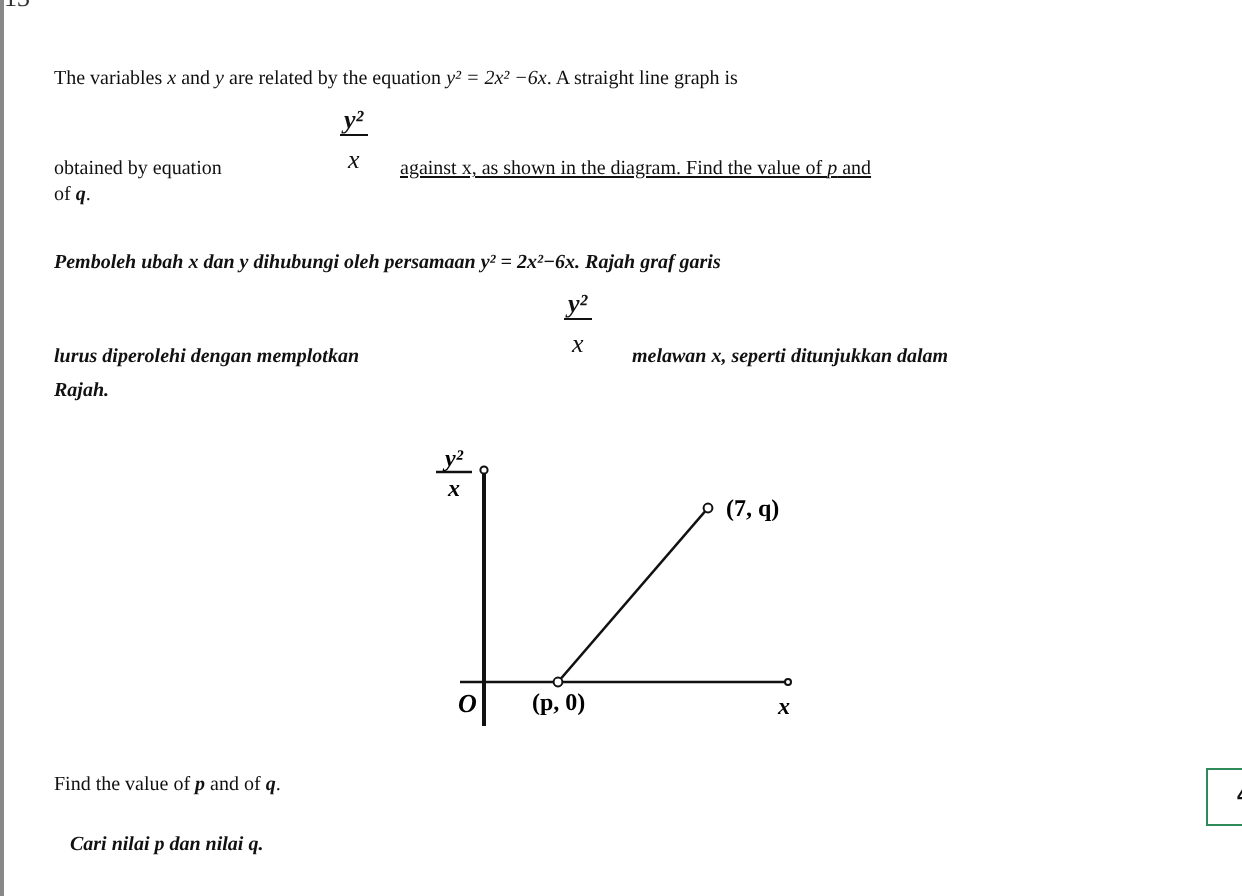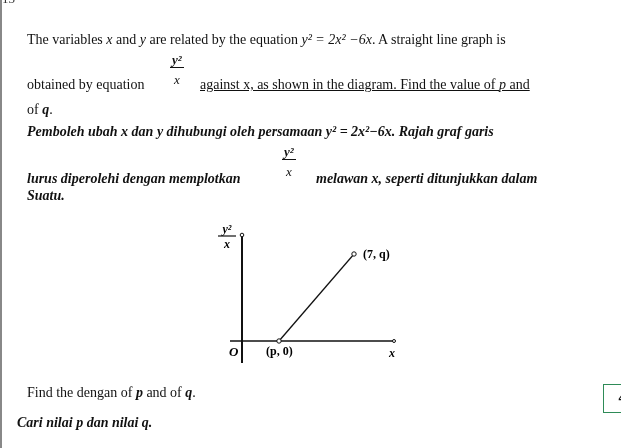--- a/index.html
+++ b/index.html
@@ -1,20 +1,20 @@
 <!DOCTYPE html>
 <html><head>
 <meta charset="utf-8">
 <style>
   html, body { margin:0; padding:0; }
   body { width:621px; height:448px; background:#ffffff; position:relative; overflow:hidden;
          font-family:"Liberation Serif", serif; color:#111; }
   .left-rule { position:absolute; left:0; top:0; width:2px; height:448px; background:#888; }
   .qnum { position:absolute; left:2px; top:-9px; font-size:13px; color:#333; }
-  .t { position:absolute; font-size:14px; white-space:nowrap; line-height:16px; }
+  .t { position:absolute; font-size:10px; white-space:nowrap; line-height:16px; }
   .it { font-style:italic; }
   .b { font-weight:bold; }
   .frac { position:absolute; text-align:center; font-style:italic; font-weight:bold; font-size:13px; }
   .frac .num { display:block; border-bottom:1.3px solid #111; padding:0 2px; line-height:14px; }
   .frac .den { display:block; font-weight:normal; line-height:16px; margin-top:4px; }
   .marks-box { position:absolute; left:603px; top:384px; width:26px; height:29px;
                border:1.5px solid #2e8b57; box-sizing:border-box; font-family:"DejaVu Sans", sans-serif;
                font-size:14px; padding-left:14px; line-height:26px; }
   svg text { font-family:"Liberation Serif", serif; }
 </style>
@@ -28,32 +28,32 @@
   <span>The variables </span><span class="it">x</span><span> and </span><span class="it">y</span><span> are related by the equation </span><span class="it">y² = 2x² −6x</span><span>. A straight line graph is</span>
 </div>
 <div class="frac" style="left:170px;top:53px;">
   <span class="num">y²</span>
   <span class="den">x</span>
 </div>
 <div class="t" style="left:27px;top:77px;">obtained by equation</div>
 <div class="t" style="left:200px;top:77px;text-decoration:underline;">
   <span>against x, as shown in the diagram. Find the value of </span><span class="it">p</span><span> and</span>
 </div>
-<div class="t" style="left:27px;top:102px;">
+<div class="t" style="left:27px;top:90px;">
   <span>of </span><span class="it b">q</span><span>.</span>
 </div>
 
 <div class="t it b" style="left:27px;top:124px;">Pemboleh ubah x dan y dihubungi oleh persamaan y² = 2x²−6x. Rajah graf garis</div>
 <div class="frac" style="left:282px;top:145px;">
   <span class="num">y²</span>
   <span class="den">x</span>
 </div>
 <div class="t it b" style="left:27px;top:171px;font-style:italic;">lurus diperolehi dengan memplotkan</div>
 <div class="t it b" style="left:316px;top:171px;">melawan x, seperti ditunjukkan dalam</div>
-<div class="t it b" style="left:27px;top:188px;">Suatu.</div>
+<div class="t it b" style="left:27px;top:188px;">Rajah.</div>
 
 <svg style="position:absolute;left:200px;top:215px;" width="220" height="150">
   <g>
     <line x1="42" y1="20" x2="42" y2="148" stroke="#111" stroke-width="2"></line>
     <circle cx="42" cy="20" r="1.8" fill="#fff" stroke="#111" stroke-width="1"></circle>
   </g>
   <g>
     <line x1="30" y1="126" x2="194" y2="126" stroke="#111" stroke-width="1.3"></line>
     <circle cx="194" cy="126" r="1.5" fill="#fff" stroke="#111" stroke-width="1"></circle>
   </g>
@@ -65,17 +65,17 @@
   <text x="27" y="18" font-size="12" font-weight="bold" font-style="italic" text-anchor="middle">y²</text>
   <line x1="18" y1="21" x2="36" y2="21" stroke="#111" stroke-width="1.2"></line>
   <text x="27" y="33" font-size="12" font-weight="bold" font-style="italic" text-anchor="middle">x</text>
   <text x="29" y="141" font-size="13" font-weight="bold" font-style="italic">O</text>
   <text x="66" y="140" font-size="12" font-weight="bold">(p, 0)</text>
   <text x="163" y="43" font-size="12" font-weight="bold">(7, q)</text>
   <text x="189" y="142" font-size="12" font-weight="bold" font-style="italic">x</text>
 </svg>
 
 <div class="t" style="left:27px;top:385px;">
-  <span>Find the dengan of </span><span class="it b">p</span><span> and of </span><span class="it b">q</span><span>.</span>
+  <span>Find the value of </span><span class="it b">p</span><span> and of </span><span class="it b">q</span><span>.</span>
 </div>
-<div class="t it b" style="left:17px;top:415px;">Cari nilai p dan nilai q.</div>
+<div class="t it b" style="left:35px;top:415px;">Cari nilai p dan nilai q.</div>
 
 <div class="marks-box">4</div>
 
 </body></html>

